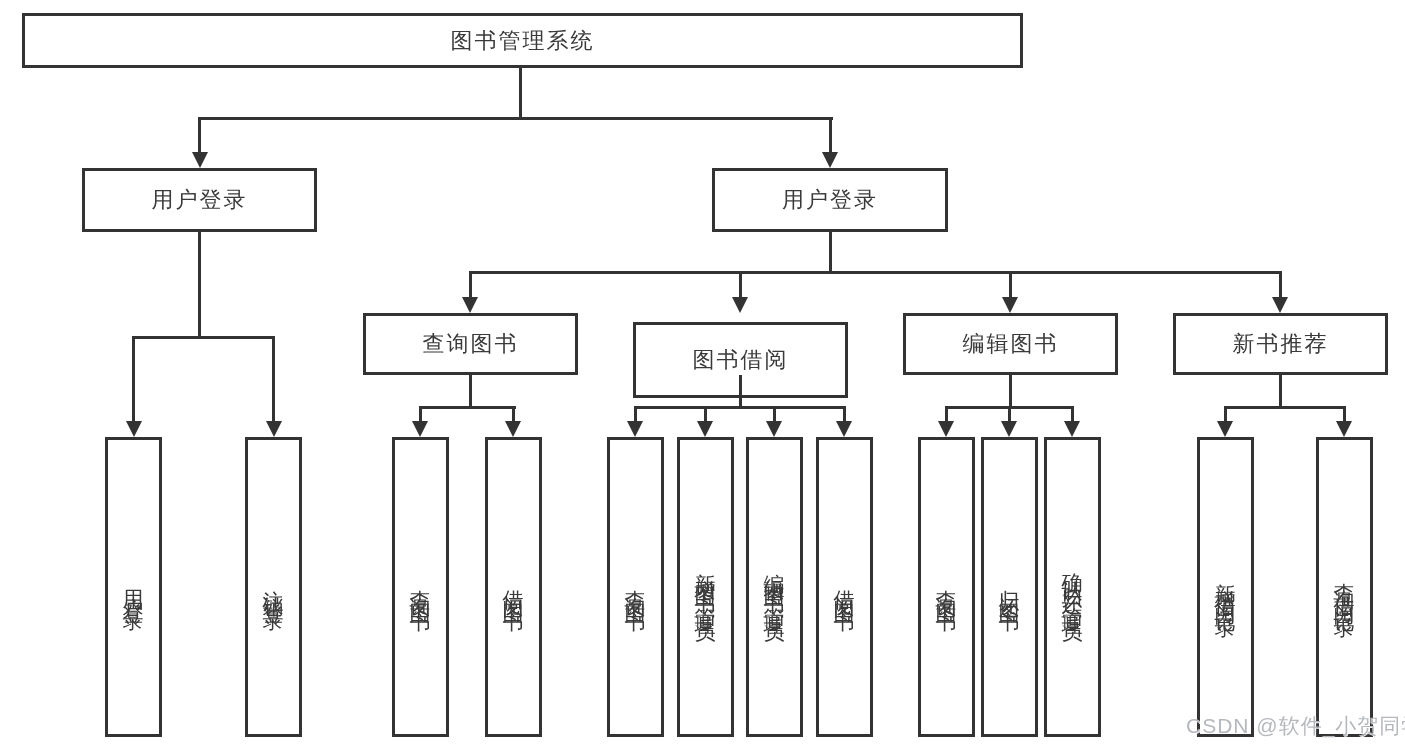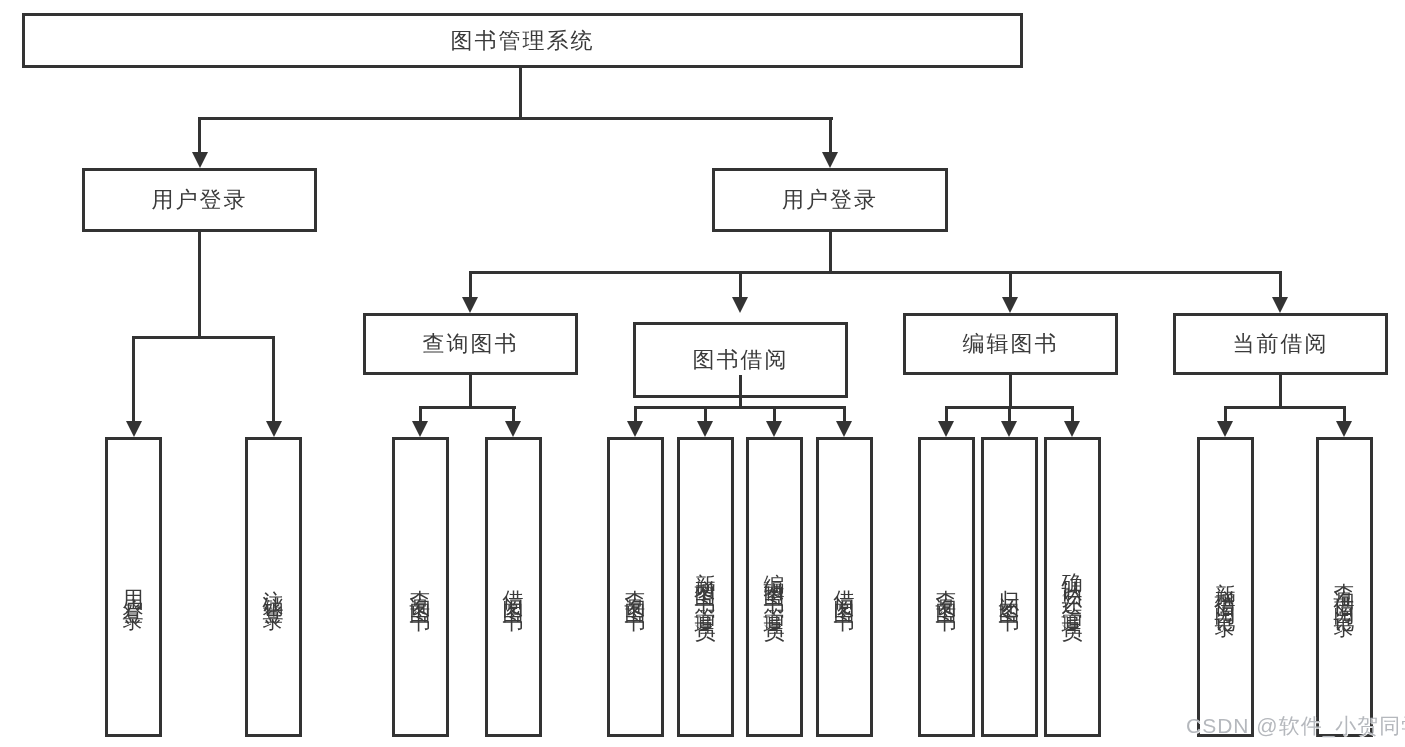--- a/index.html
+++ b/index.html
@@ -109,21 +109,21 @@
   <div class="box" style="left:363px;top:313px;width:215px;height:62px">
     <span class="hlabel">查询图书</span>
   </div>
   <div class="box" style="left:633px;top:322px;width:215px;height:76px">
     <span class="hlabel">图书借阅</span>
   </div>
   <div class="box" style="left:903px;top:313px;width:215px;height:62px">
     <span class="hlabel">编辑图书</span>
   </div>
   <div class="box" style="left:1173px;top:313px;width:215px;height:62px">
-    <span class="hlabel">当前借阅</span>
+    <span class="hlabel">新书推荐</span>
   </div>
 
   <div class="vline" style="left:469px;top:375px;height:33px"></div>
   <div class="hline" style="left:419px;top:406px;width:97px"></div>
   <div class="vline" style="left:419px;top:406px;height:17px"></div>
   <div class="arrow" style="left:412px;top:421px"></div>
   <div class="vline" style="left:512px;top:406px;height:17px"></div>
   <div class="arrow" style="left:505px;top:421px"></div>
 
   <div class="vline" style="left:739px;top:375px;height:33px"></div>

